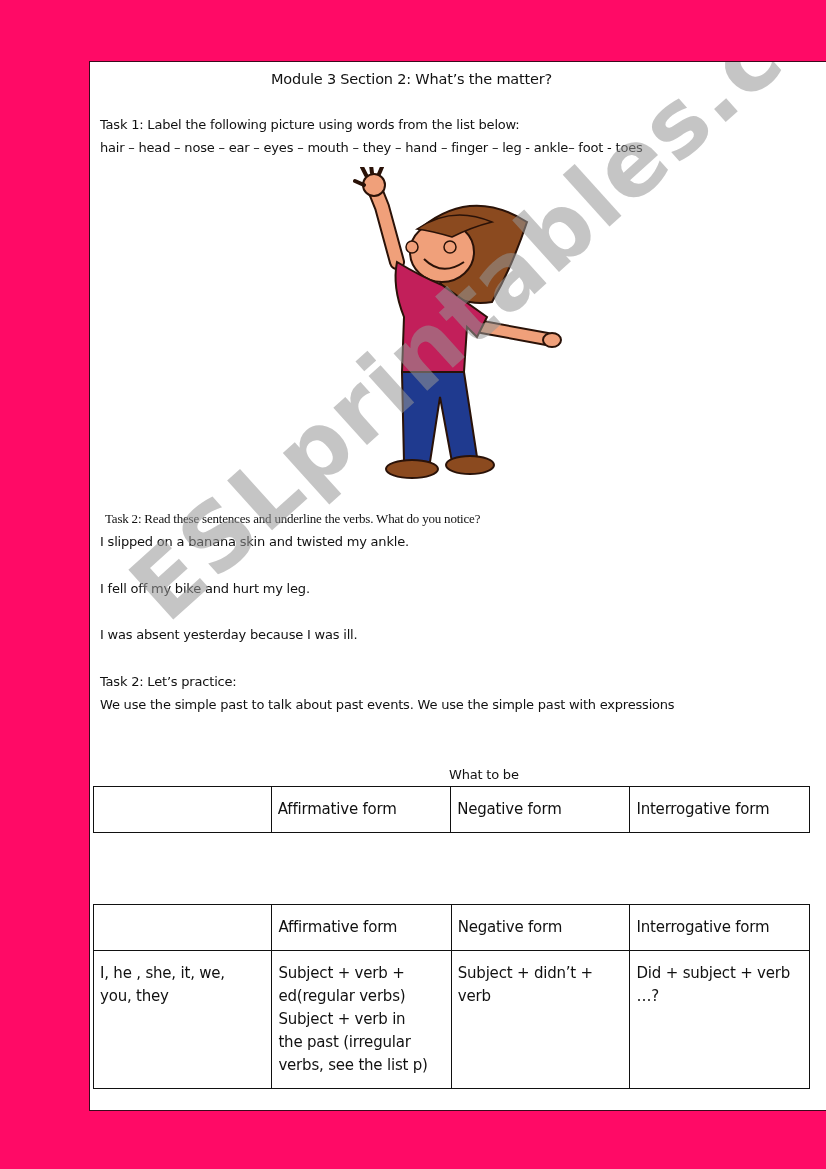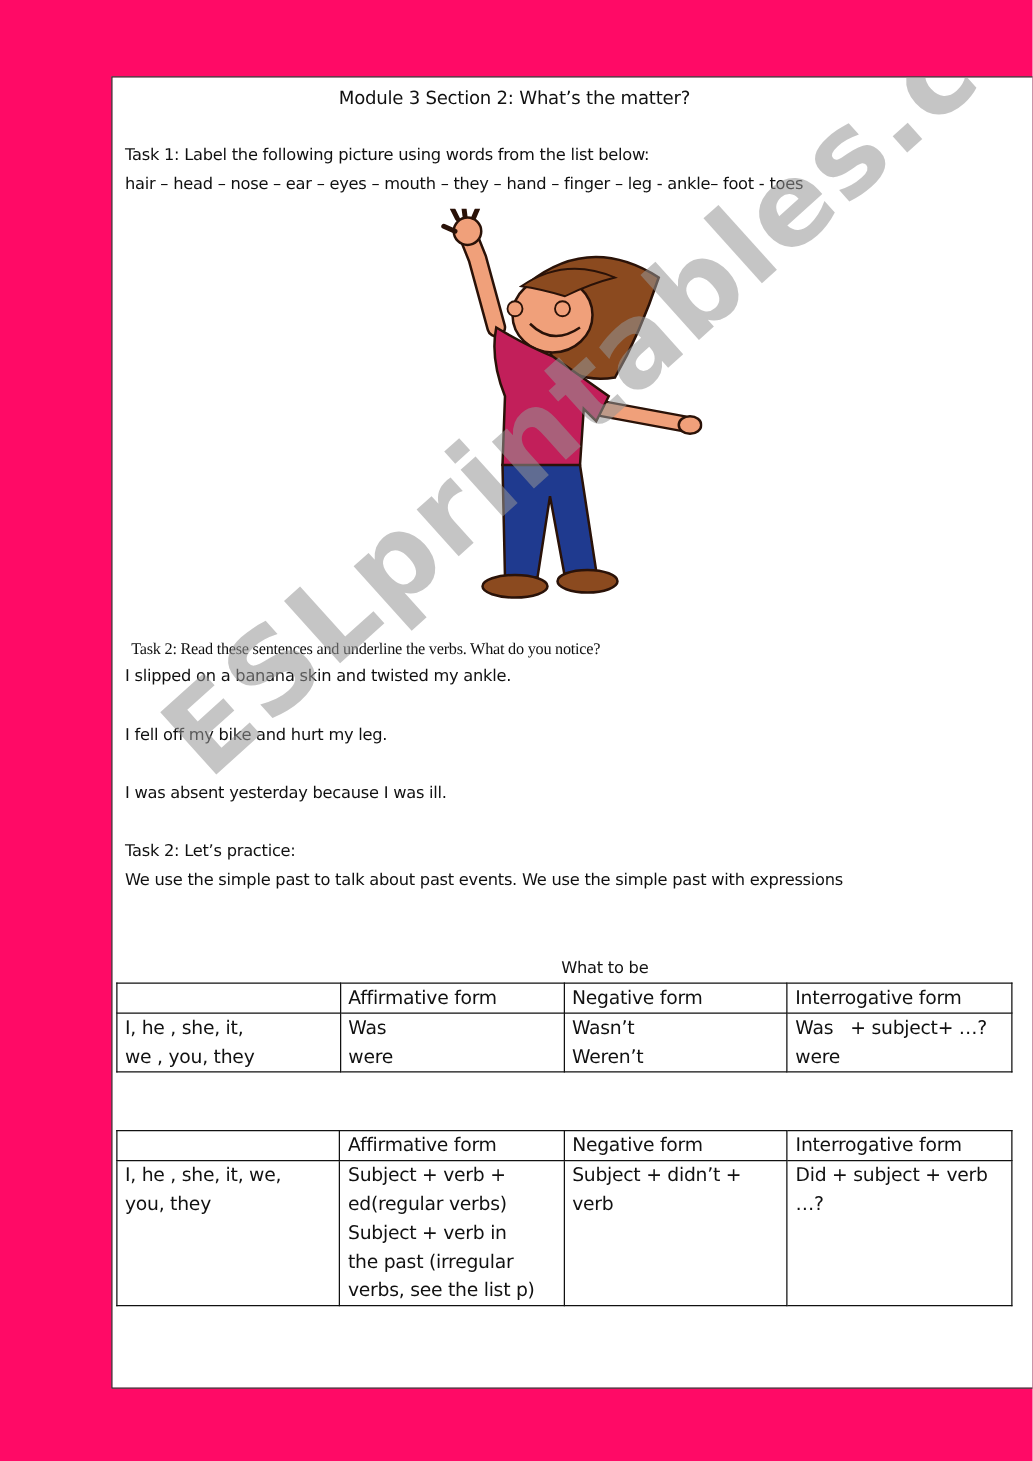--- a/index.html
+++ b/index.html
@@ -38,21 +38,21 @@
 
   table.grid {
     position: absolute;
     border-collapse: collapse;
     font-size: 15px;
     line-height: 23px;
     letter-spacing: -0.2px;
   }
   table.grid td {
     border: 1px solid #111;
-    padding: 0 6px;
+    padding: 11px 6px;
     vertical-align: top;
     white-space: nowrap;
   }
   .tbl1 { left: 3px; top: 724px; width: 717px; }
   .tbl2 { left: 3px; top: 842px; width: 717px; }
   .c1 { width: 167px; } .c2 { width: 167px; } .c3 { width: 167px; } .c4 { width: 167px; }
 
   .figure { position: absolute; left: 262px; top: 105px; width: 210px; height: 320px; }
   .watermark {
     position: absolute;
@@ -116,38 +116,20 @@
 
   <div class="txt cap1">What to be</div>
   <table class="grid tbl1">
     <tbody>
         <tr>
       <td class="c1"></td>
       <td class="c2">Affirmative form</td>
       <td class="c3">Negative form</td>
       <td class="c4">Interrogative form</td>
     </tr>
-    <tr>
-      <td>
-            <div>I, he , she, it,</div>
-            <div>we , you, they</div>
-          </td>
-      <td>
-            <div>Was</div>
-            <div>were</div>
-          </td>
-      <td>
-            <div>Wasn’t</div>
-            <div>Weren’t</div>
-          </td>
-      <td>
-            <div style="white-space:pre">Was   + subject+ …?</div>
-            <div>were</div>
-          </td>
-    </tr>
   </tbody>
     </table>
 
   <table class="grid tbl2">
     <tbody>
         <tr>
       <td class="c1"></td>
       <td class="c2">Affirmative form</td>
       <td class="c3">Negative form</td>
       <td class="c4">Interrogative form</td>

